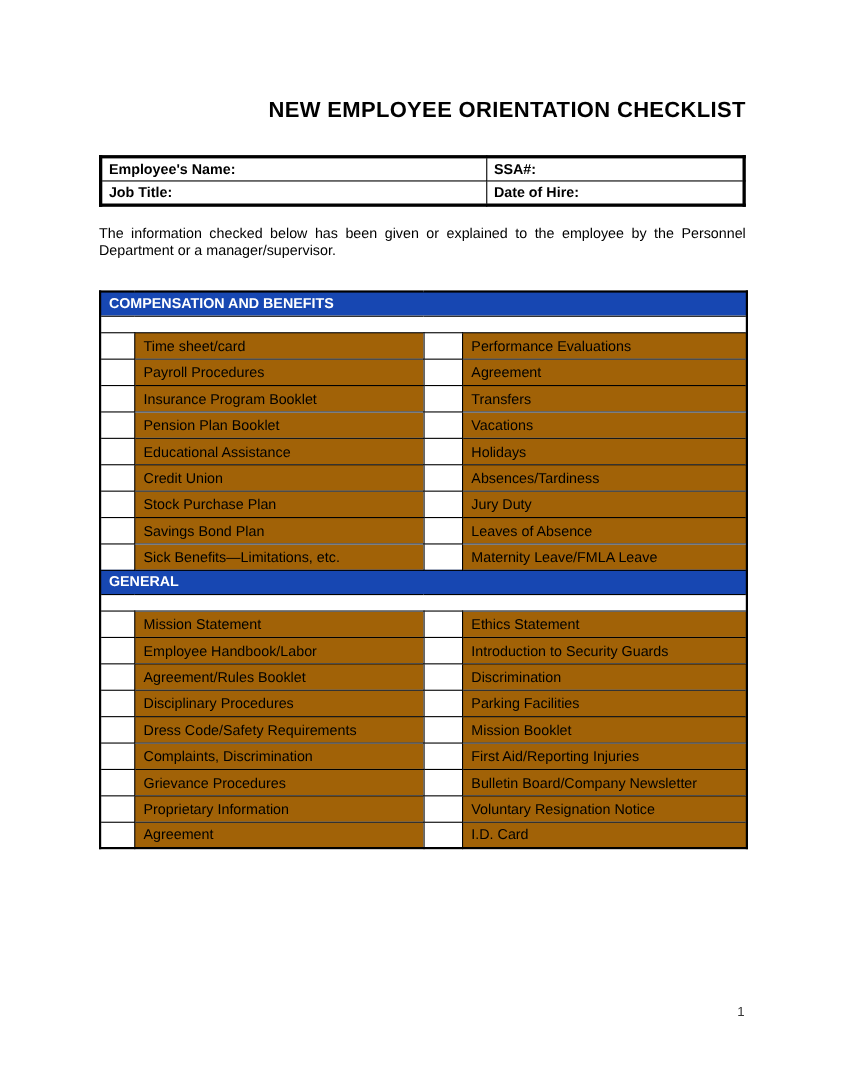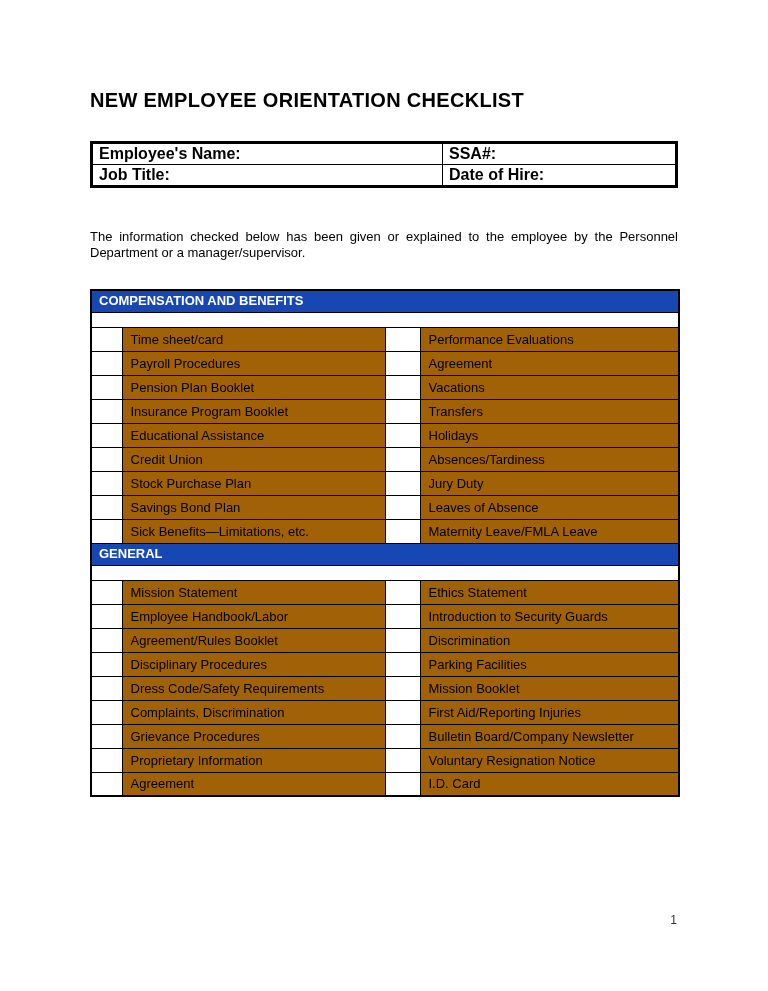--- a/index.html
+++ b/index.html
@@ -19,21 +19,21 @@
     position: relative;
   }
   .page {
     width: 768px;
     height: 991px;
     position: relative;
     padding-top: 89px;
   }
   .content { margin: 0 90px; width: 588px; }
   .title {
-    text-align: left;
+    text-align: right;
     font-size: 20px;
     font-weight: bold;
     letter-spacing: 0.3px;
     color: #000;
   }
   
   .info-table {
     width: 100%;
     margin-top: 29px;
     border-collapse: collapse;
@@ -41,24 +41,24 @@
     table-layout: fixed;
   }
   .info-table td {
     border: 1px solid var(--border);
     height: 20px;
     vertical-align: middle;
     padding: 1px 4px 1px 6px;
   }
   .info-table .label {
     font-weight: bold;
-    font-size: 16px;
+    font-size: 13px;
   }
   .intro {
-    margin-top: 41px;
+    margin-top: 16px;
     font-size: 13px;
     line-height: 16px;
     text-align: justify;
   }
   
   .checklist {
     width: 100%;
     margin-top: 28px;
     border-collapse: collapse;
     border: 2px solid var(--border);
@@ -153,29 +153,29 @@
             <td class="item">Performance Evaluations</td>
           </tr>
           <tr>
             <td class="check"></td>
             <td class="item">Payroll Procedures</td>
             <td class="check"></td>
             <td class="item">Agreement</td>
           </tr>
           <tr>
             <td class="check"></td>
+            <td class="item">Insurance Program Booklet</td>
+            <td class="check"></td>
+            <td class="item">Transfers</td>
+          </tr>
+          <tr>
+            <td class="check"></td>
             <td class="item">Pension Plan Booklet</td>
             <td class="check"></td>
             <td class="item">Vacations</td>
-          </tr>
-          <tr>
-            <td class="check"></td>
-            <td class="item">Insurance Program Booklet</td>
-            <td class="check"></td>
-            <td class="item">Transfers</td>
           </tr>
           <tr>
             <td class="check"></td>
             <td class="item">Educational Assistance</td>
             <td class="check"></td>
             <td class="item">Holidays</td>
           </tr>
           <tr>
             <td class="check"></td>
             <td class="item">Credit Union</td>

